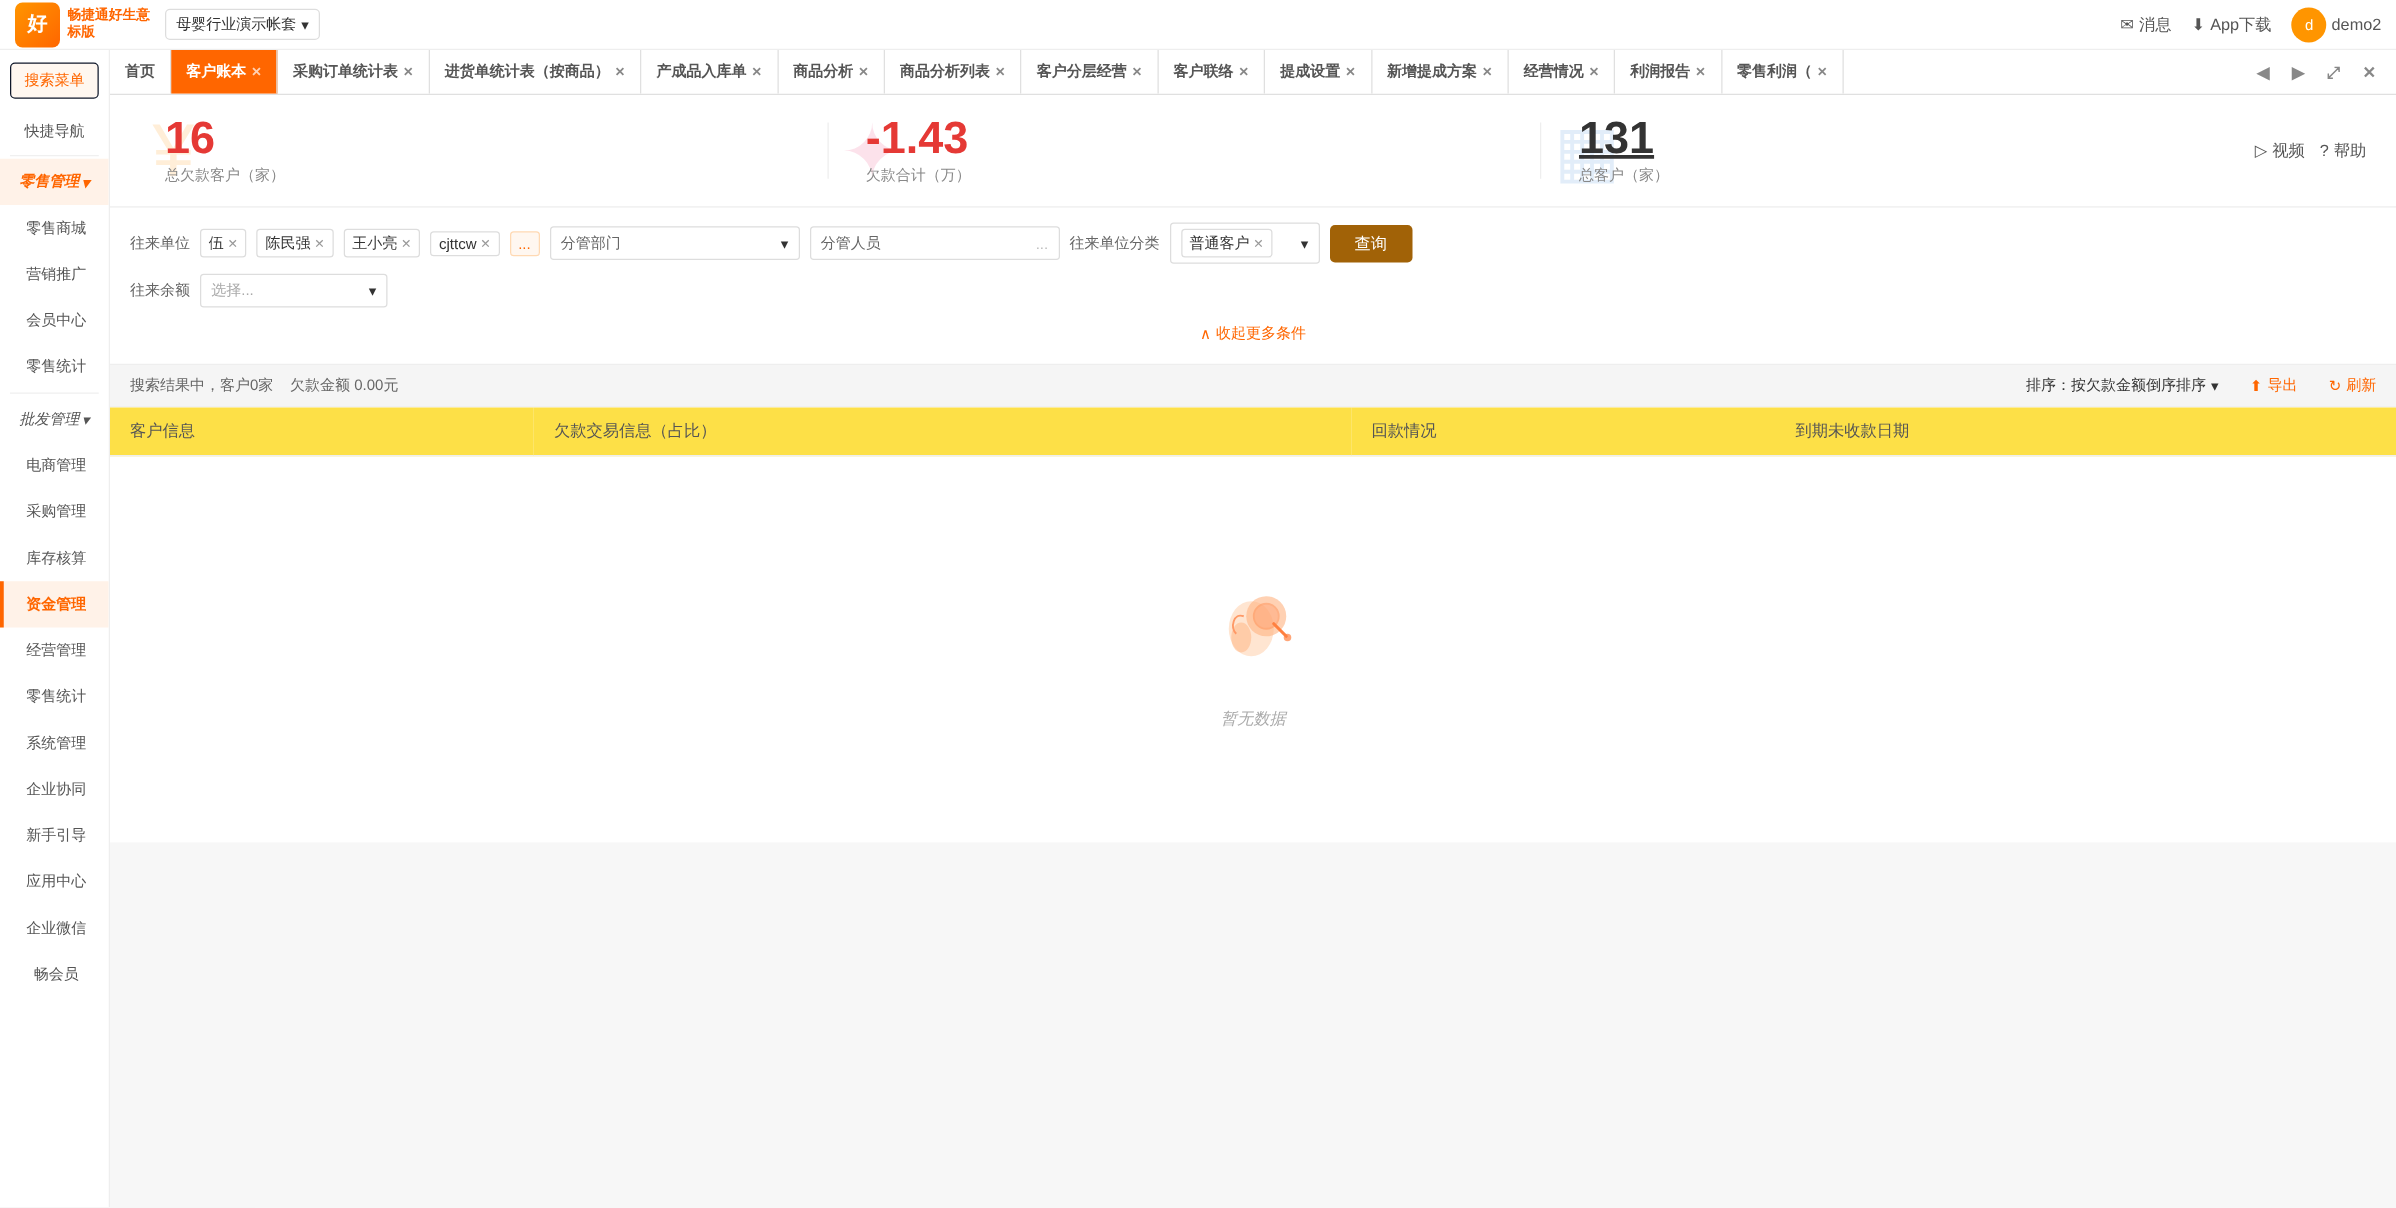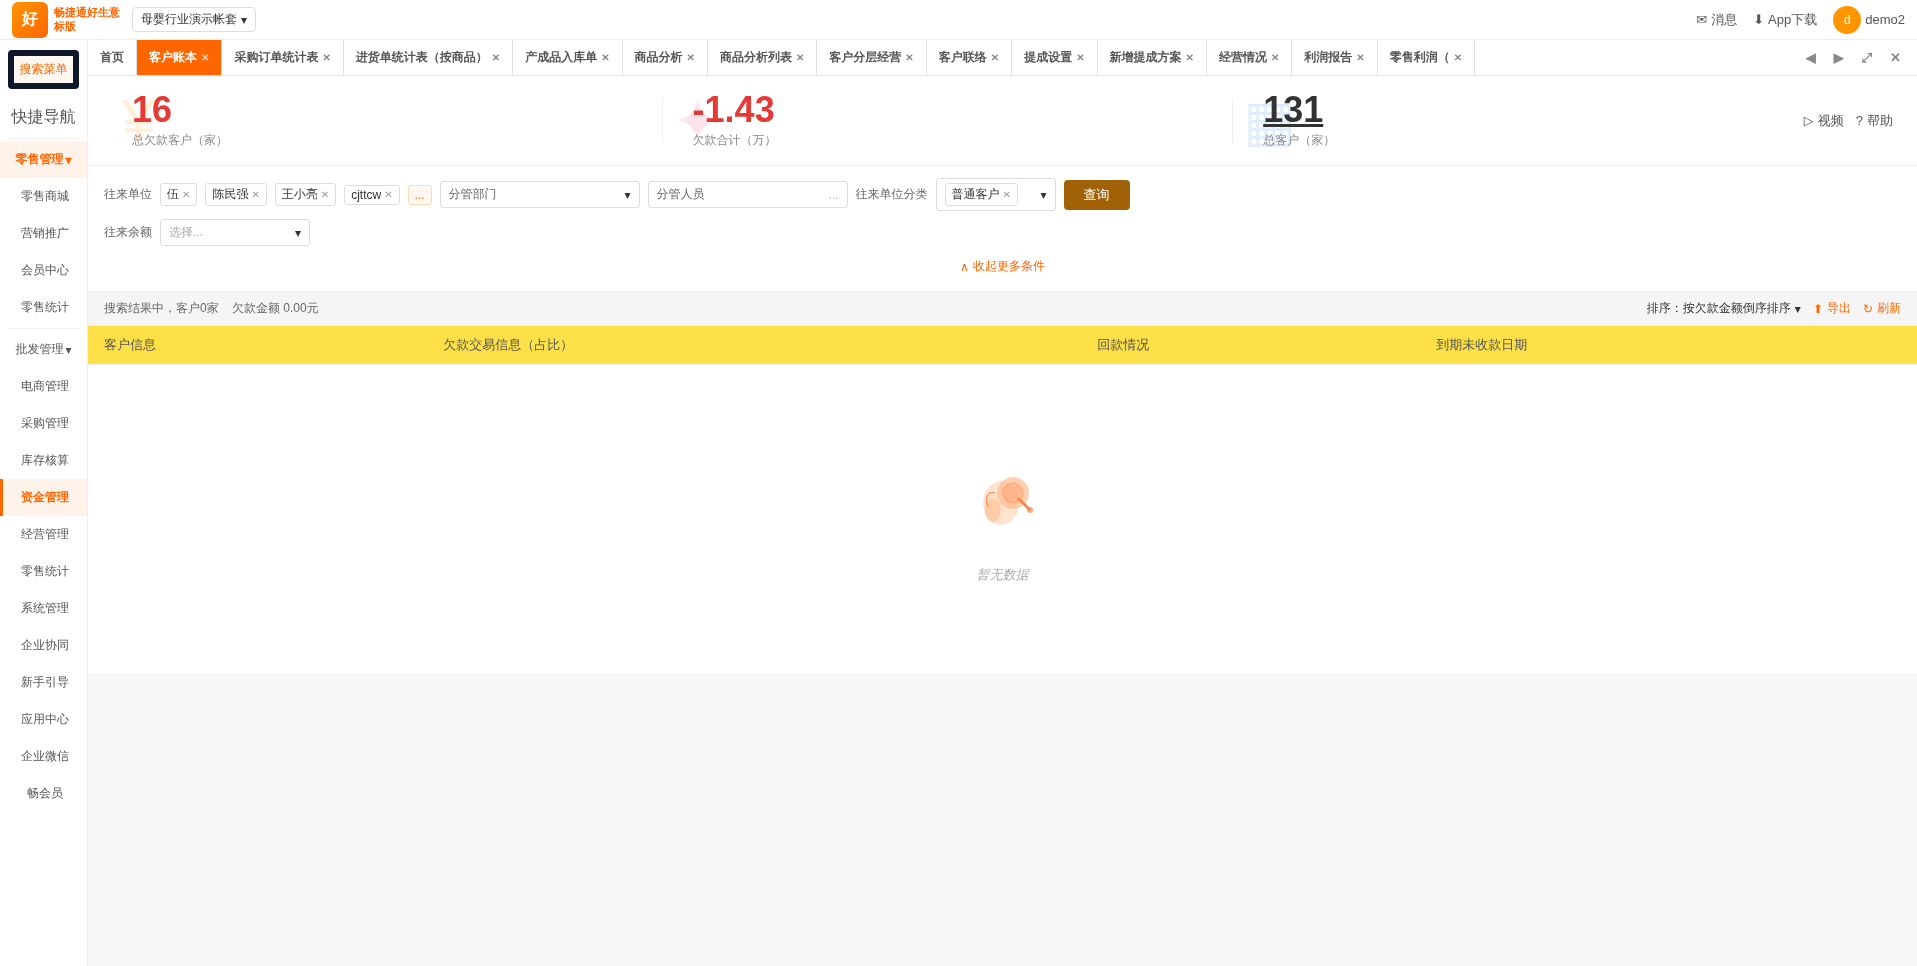--- a/index.html
+++ b/index.html
@@ -14,25 +14,25 @@
     .top-right { margin-left: auto; display: flex; align-items: center; gap: 16px; }
     .top-icon-btn { display: flex; align-items: center; gap: 4px; color: #555; cursor: pointer; font-size: 13px; }
     .avatar { width: 28px; height: 28px; border-radius: 50%; background: #ff9500; display: flex; align-items: center; justify-content: center; color: #fff; font-size: 12px; }
 
     
     .main-layout { display: flex; flex: 1; overflow: hidden; }
 
     
     .sidebar { width: 88px; background: #fff; border-right: 1px solid #eee; display: flex; flex-direction: column; overflow-y: auto; flex-shrink: 0; }
     .sidebar-search { padding: 10px 8px; }
-    .sidebar-search-btn { width: 100%; background: #fff7f0; border: 6px solid #0f172a; border-radius: 4px; padding: 5px; color: #ff6600; font-size: 12px; cursor: pointer; text-align: center; }
-    .sidebar-nav-btn { padding: 8px 4px; text-align: center; font-size: 16px; color: #555; cursor: pointer; }
+    .sidebar-search-btn { width: 100%; background: #fff7f0; border: 1px solid #0f172a; border-radius: 4px; padding: 5px; color: #ff6600; font-size: 12px; cursor: pointer; text-align: center; }
+    .sidebar-nav-btn { padding: 8px 4px; text-align: center; font-size: 12px; color: #555; cursor: pointer; }
     .sidebar-item { padding: 10px 4px; text-align: center; font-size: 12px; color: #555; cursor: pointer; border-left: 3px solid transparent; }
     .sidebar-item.active { color: #ff6600; background: #fff2e8; border-left: 3px solid #ff6600; font-weight: bold; }
-    .sidebar-group { padding: 10px 4px; text-align: center; font-size: 12px; color: #555; cursor: pointer; display: flex; align-items: center; justify-content: center; gap: 2px; }
+    .sidebar-group { padding: 10px 4px; text-align: center; font-size: 12px; color: #555; cursor: pointer; display: flex; align-items: center; justify-content: center; gap: 2px; font-style: italic; }
     .sidebar-group.active { color: #ff6600; background: #fff2e8; font-weight: bold; }
     .sidebar-divider { height: 1px; background: #f0f0f0; margin: 2px 8px; }
 
     
     .content-area { flex: 1; display: flex; flex-direction: column; overflow: hidden; }
 
     
     .tab-bar { background: #fff; display: flex; align-items: center; border-bottom: 1px solid #e0e0e0; height: 36px; flex-shrink: 0; overflow: hidden; font-weight: bold; }
     .tab { display: flex; align-items: center; gap: 4px; padding: 0 12px; height: 100%; border-right: 1px solid #e0e0e0; font-size: 12px; color: #555; cursor: pointer; white-space: nowrap; flex-shrink: 0; }
     .tab.active { background: #ff6600; color: #fff; }
@@ -58,21 +58,21 @@
     .filter-tag { display: inline-flex; align-items: center; gap: 3px; background: #fff; border: 1px solid #ddd; border-radius: 3px; padding: 2px 6px; font-size: 12px; color: #333; }
     .filter-tag-close { color: #999; cursor: pointer; font-size: 10px; }
     .filter-select { display: inline-flex; align-items: center; gap: 4px; border: 1px solid #ddd; border-radius: 3px; padding: 4px 8px; font-size: 12px; min-width: 120px; cursor: pointer; background: #fff; }
     .filter-select-wide { min-width: 200px; }
     .filter-more-tag { display: inline-flex; align-items: center; gap: 3px; background: #fff7f0; border: 1px solid #ffd9b3; border-radius: 3px; padding: 2px 6px; font-size: 12px; color: #ff6600; cursor: pointer; }
     .collapse-btn { display: flex; align-items: center; gap: 4px; color: #ff6600; font-size: 12px; cursor: pointer; margin: 0 auto; width: fit-content; }
 
     
     .results-bar { background: #f5f5f5; padding: 8px 16px; display: flex; align-items: center; justify-content: space-between; border-bottom: 1px solid #eee; }
     .results-text { font-size: 12px; color: #666; }
-    .results-actions { display: flex; align-items: center; gap: 12px; font-size: 12px; color: #666; }
+    .results-actions { display: flex; align-items: center; gap: 25px; font-size: 12px; color: #666; }
     .sort-select { display: inline-flex; align-items: center; gap: 4px; cursor: pointer; color: #333; }
     .action-btn { display: flex; align-items: center; gap: 4px; cursor: pointer; color: #ff6600; }
 
     
     .data-table { width: 100%; background: #fff; border-collapse: collapse; }
     .data-table th { padding: 10px 16px; text-align: left; font-size: 13px; color: #555; font-weight: normal; border-bottom: 1px solid #eee; background: #fde047; }
     .data-table td { padding: 10px 16px; font-size: 13px; color: #333; border-bottom: 1px solid #f5f5f5; font-style: italic; }
 
     
     .empty-state { display: flex; flex-direction: column; align-items: center; justify-content: center; padding: 80px 0; }

